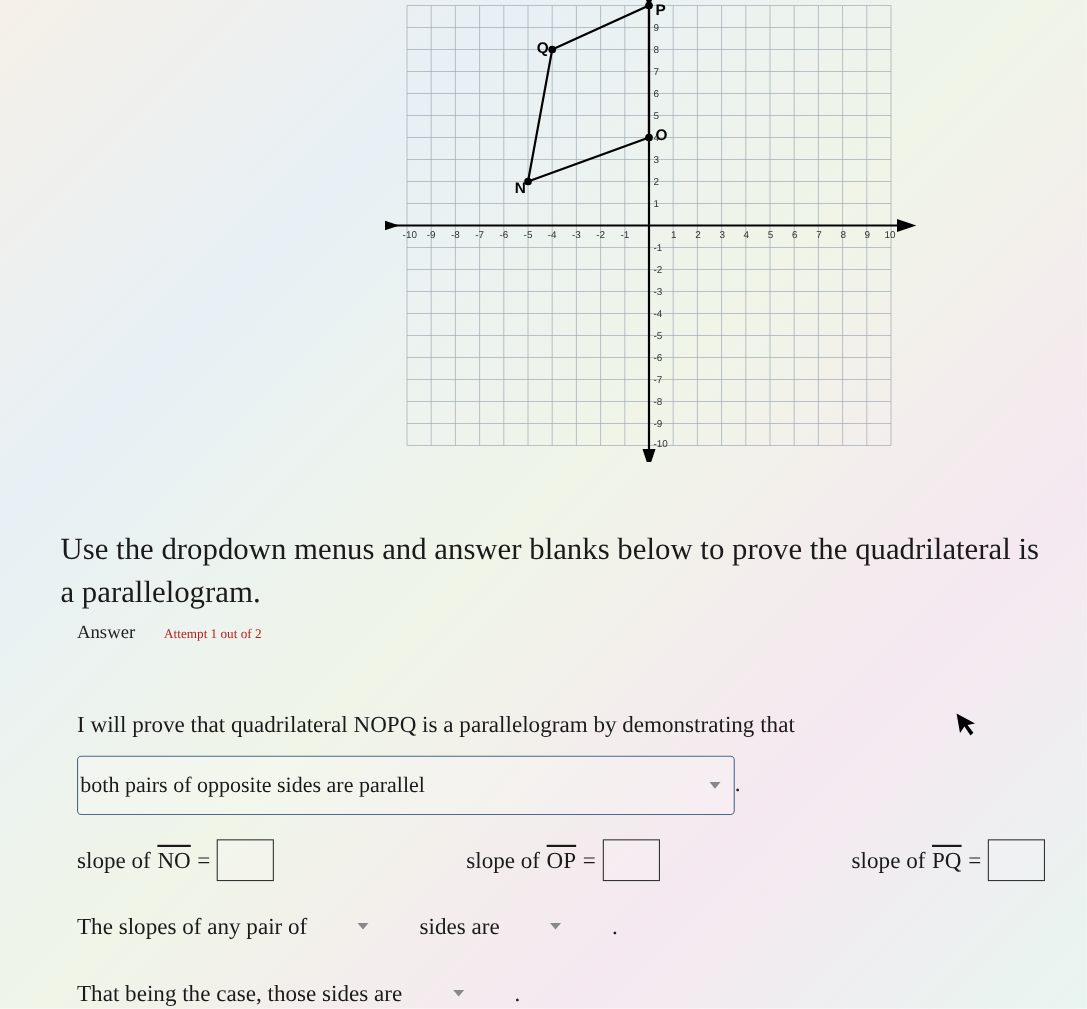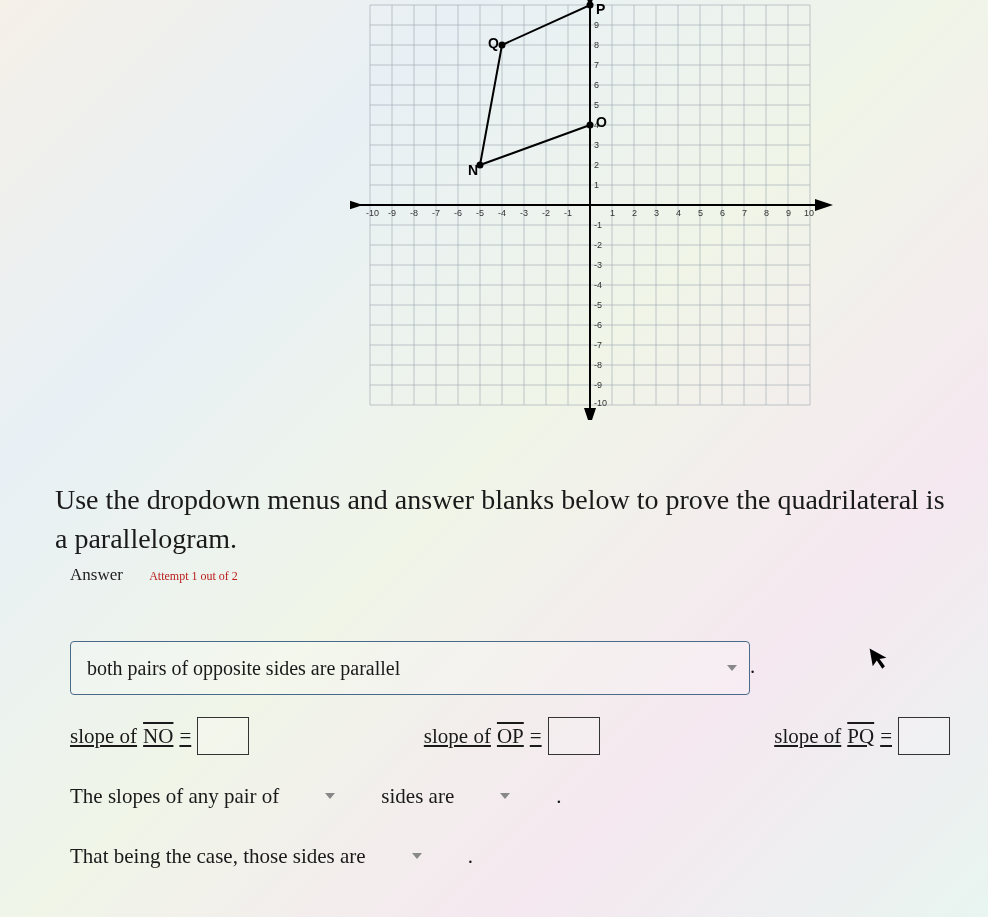--- a/index.html
+++ b/index.html
@@ -40,22 +40,22 @@
     top: 635px;
     left: 70px;
     right: 30px;
     font-size: 21px;
     line-height: 2.2;
   }
   .dropdown-wide {
     display: inline-block;
     border: 1px solid #4a6a8a;
     border-radius: 4px;
-    padding: 4px 40px 4px 16px;
-    width: 680px;
+    padding: 4px 40px 4px 2px;
+    width: 598px;
     font-size: 20px;
     background: rgba(255,255,255,0.2);
     position: relative;
     vertical-align: middle;
   }
   .dropdown-wide::after {
     content: "";
     position: absolute;
     right: 12px;
     top: 50%;
@@ -64,21 +64,20 @@
     border-right: 5px solid transparent;
     border-top: 6px solid #888;
     transform: translateY(-50%);
   }
   .slope-row {
     display: flex;
     justify-content: space-between;
     align-items: center;
     margin-top: 18px;
     width: 880px;
-    text-decoration: underline;
   }
   .slope-item { display: flex; align-items: center; gap: 6px; font-size: 21px; }
   .overline { text-decoration: overline; }
   .input-box {
     display: inline-block;
     width: 52px;
     height: 38px;
     border: 1.5px solid #333;
     background: rgba(255,255,255,0.15);
     vertical-align: middle;
@@ -229,20 +228,21 @@
 </div>
 
 <div class="instruction">Use the dropdown menus and answer blanks below to prove the quadrilateral is a parallelogram.</div>
 
 <div class="answer-header">
   <span class="label">Answer</span>
   <span class="attempt">Attempt 1 out of 2</span>
 </div>
 
 <div class="proof-area">
+  <div>I will prove that quadrilateral NOPQ is a parallelogram by demonstrating that</div>
   <div style="margin-top:6px;">
     <span class="dropdown-wide">both pairs of opposite sides are parallel</span><span>.</span>
   </div>
 
   <div class="slope-row">
     <div class="slope-item">
       <span>slope of </span>
         <span class="overline">NO</span>
         <span> = </span>
       <span class="input-box"></span>

